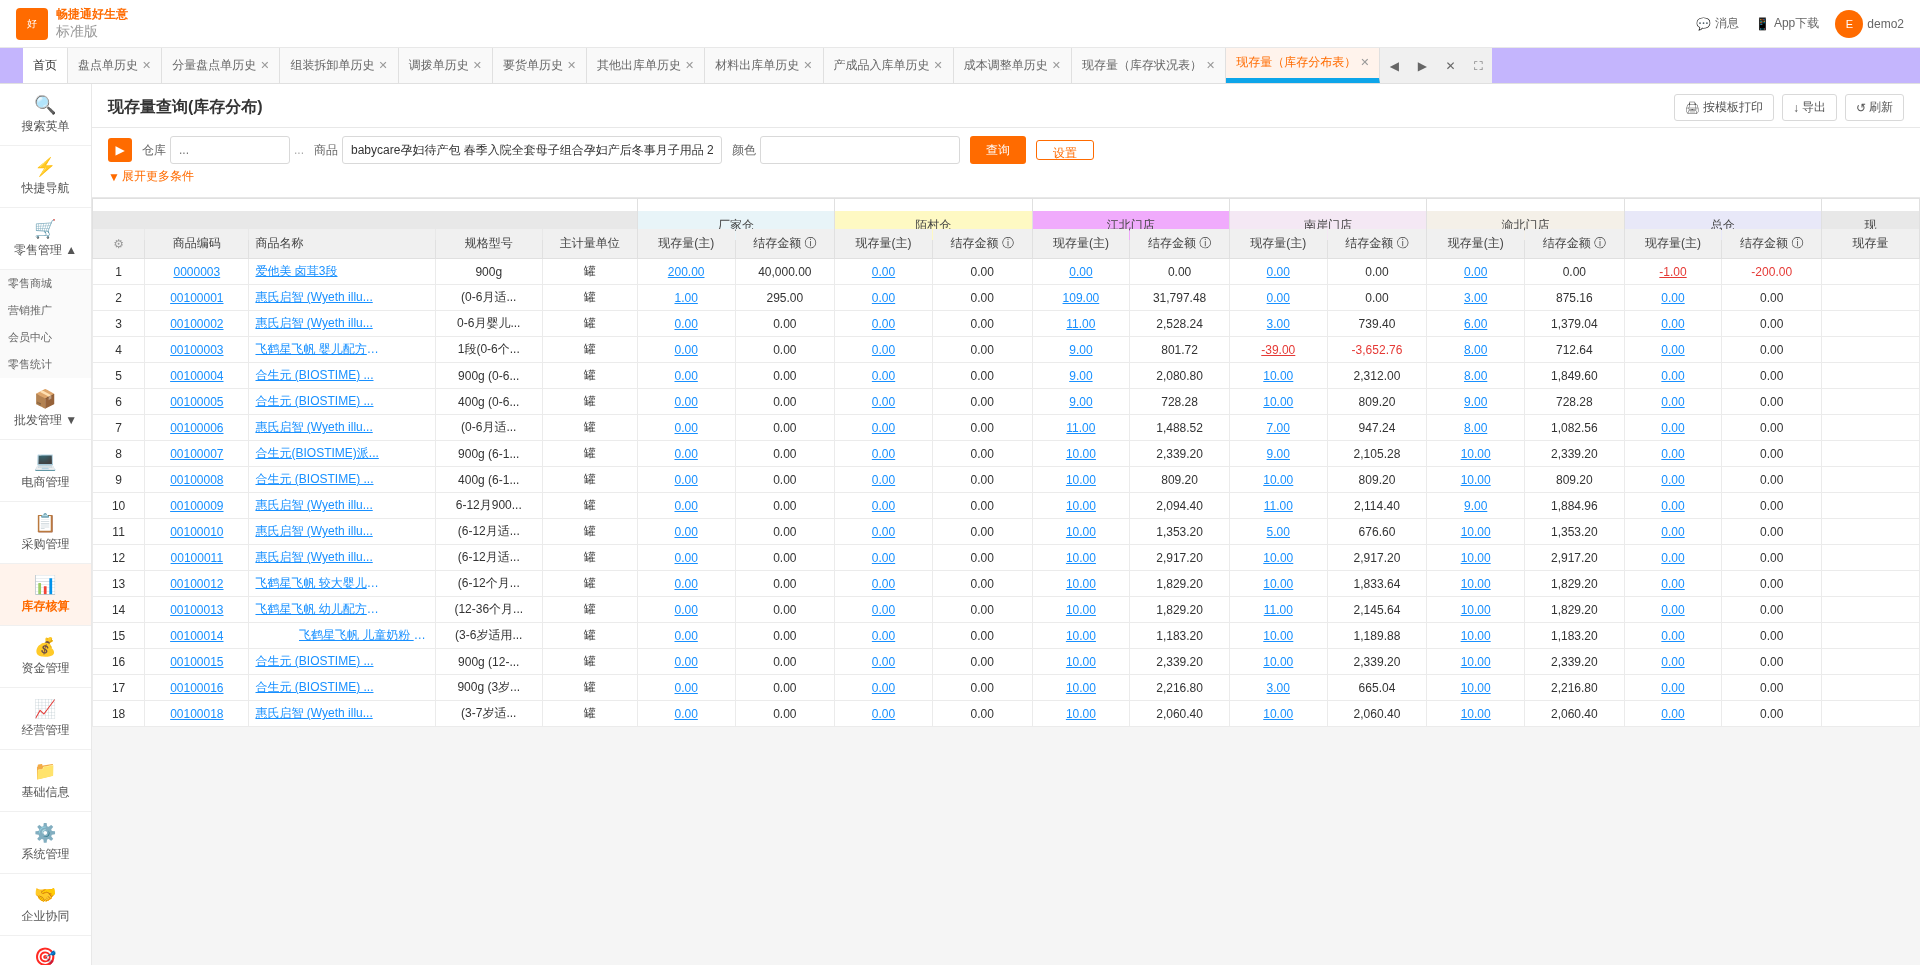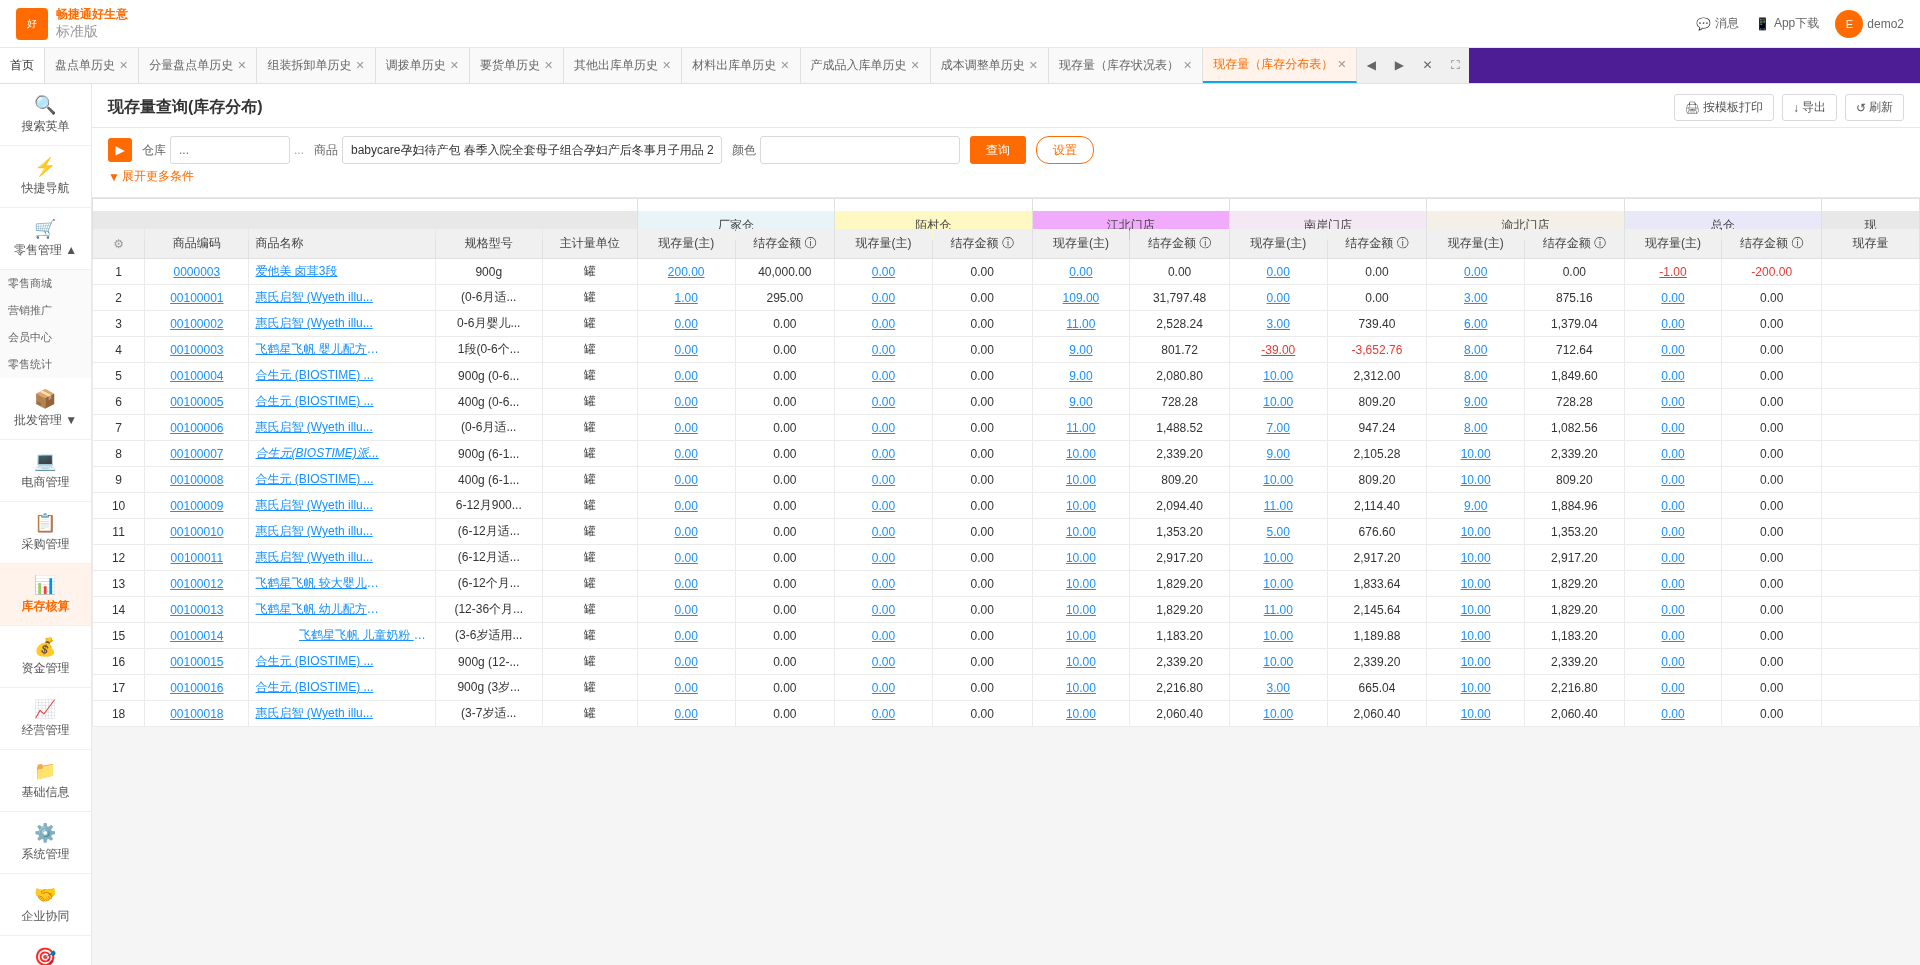--- a/index.html
+++ b/index.html
@@ -7,23 +7,23 @@
 
     
     .top-bar { height: 48px; background: #fff; display: flex; align-items: center; justify-content: space-between; padding: 0 16px; border-bottom: 1px solid #e8e8e8; }
     .logo-area { display: flex; align-items: center; gap: 8px; }
     .logo-icon { width: 32px; height: 32px; background: #ff6b00; border-radius: 4px; display: flex; align-items: center; justify-content: center; color: white; font-size: 10px; }
     .top-right { display: flex; align-items: center; gap: 16px; }
     .top-btn { display: flex; align-items: center; gap: 4px; color: #666; cursor: pointer; font-size: 12px; }
     .user-avatar { width: 28px; height: 28px; border-radius: 50%; background: #ff6b00; display: flex; align-items: center; justify-content: center; color: white; font-size: 11px; }
 
     
-    .tab-bar { height: 36px; background: #4c1d95; display: flex; align-items: flex-end; border-bottom: 1px solid #e0e0e0; overflow: hidden; }
+    .tab-bar { height: 36px; background: #c4b5fd; display: flex; align-items: center; border-bottom: 1px solid #e0e0e0; overflow: hidden; padding-left: 23px; }
     .tab-item { height: 36px; padding: 0 10px; display: flex; align-items: center; gap: 4px; white-space: nowrap; border-right: 1px solid #e0e0e0; cursor: pointer; font-size: 12px; color: #666; background: #f9f9f9; flex-shrink: 0; }
-    .tab-item.active { background: #fff3ec; color: #ff6b00; border-bottom: 2px solid #0ea5e9; }
+    .tab-item.active { background: #fff3ec; color: #ff6b00; border-bottom: 6px solid #0ea5e9; }
     .tab-item .close-x { color: #999; font-size: 11px; cursor: pointer; }
     .tab-item.home { background: #fff; color: #333; }
     .tab-nav-btn { width: 28px; height: 36px; display: flex; align-items: center; justify-content: center; cursor: pointer; color: #666; border: none; background: #f0f0f0; flex-shrink: 0; }
 
     
     .layout { display: flex; height: calc(965px - 48px - 36px); }
 
     
     .sidebar { width: 92px; background: #fff; border-right: 1px solid #e8e8e8; display: flex; flex-direction: column; overflow-y: auto; flex-shrink: 0; }
     .sidebar-item { padding: 10px 4px; text-align: center; cursor: pointer; color: #555; font-size: 12px; border-bottom: 1px solid #f0f0f0; }
@@ -43,21 +43,21 @@
     
     .filter-area { background: #fff; padding: 8px 16px; border-bottom: 1px solid #e8e8e8; }
     .filter-row { display: flex; align-items: center; gap: 10px; flex-wrap: wrap; }
     .filter-item { display: flex; align-items: center; gap: 4px; }
     .filter-label { color: #666; font-size: 12px; white-space: nowrap; }
     .filter-input { border: 1px solid #d9d9d9; border-radius: 3px; padding: 3px 8px; font-size: 12px; color: #333; background: #fff; height: 28px; }
     .filter-input-long { width: 380px; }
     .filter-input-short { width: 120px; }
     .filter-input-color { width: 200px; }
     .btn-orange { background: #ff6b00; color: #fff; border: none; border-radius: 3px; padding: 4px 16px; font-size: 12px; cursor: pointer; height: 28px; }
-    .btn-setting { background: #fff; color: #ff6b00; border: 1px solid #ff6b00; border-radius: 13px; padding: 4px 16px; font-size: 12px; cursor: pointer; height: 28px; }
+    .btn-setting { background: #fff; color: #ff6b00; border: 1px solid #ff6b00; border-radius: 3px; padding: 4px 16px; font-size: 12px; cursor: pointer; height: 20px; }
     .expand-btn { color: #ff6b00; font-size: 12px; cursor: pointer; display: flex; align-items: center; gap: 2px; margin: 4px 0; }
     .orange-arrow { width: 24px; height: 24px; background: #ff6b00; border-radius: 3px; display: flex; align-items: center; justify-content: center; color: white; cursor: pointer; font-size: 12px; flex-shrink: 0; }
 
     
     .table-area { flex: 1; overflow: auto; padding: 0; }
     table { width: 100%; border-collapse: collapse; font-size: 12px; background: #fff; }
     thead tr th { background: #f0f0f0; border: 1px solid #e0e0e0; padding: 6px 6px; text-align: center; font-weight: normal; color: #444; white-space: nowrap; position: sticky; top: 12px; z-index: 2; }
     thead tr:first-child th { background: #e8e8e8; }
     tbody tr td { border: 1px solid #ebebeb; padding: 4px 6px; text-align: center; white-space: nowrap; color: #333; }
     tbody tr.summary td { background: #fffbe6; font-weight: bold; }
@@ -399,21 +399,21 @@
               <td class="">947.24</td>
               <td><span class="num-link">8.00</span></td>
               <td>1,082.56</td>
               <td><span class="num-link">0.00</span></td>
               <td class="">0.00</td>
               <td></td>
             </tr>
             <tr>
               <td>8</td>
               <td><span class="num-link">00100007</span></td>
-              <td style="text-align: left; font-style: italic;"><span class="ellipsis num-link" title="合生元(BIOSTIME)派...">合生元(BIOSTIME)派...</span></td>
+              <td style="text-align: left;"><span class="ellipsis num-link" title="合生元(BIOSTIME)派...">合生元(BIOSTIME)派...</span></td>
               <td>900g (6-1...</td>
               <td>罐</td>
               <td><span class="num-link">0.00</span></td>
               <td>0.00</td>
               <td><span class="num-link">0.00</span></td>
               <td>0.00</td>
               <td><span class="num-link">10.00</span></td>
               <td>2,339.20</td>
               <td><span class="num-link">9.00</span></td>
               <td class="">2,105.28</td>

